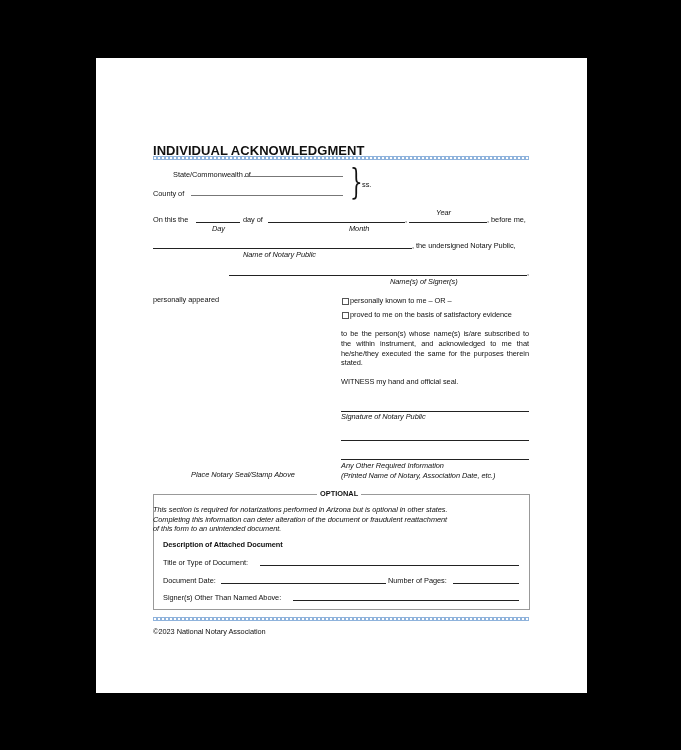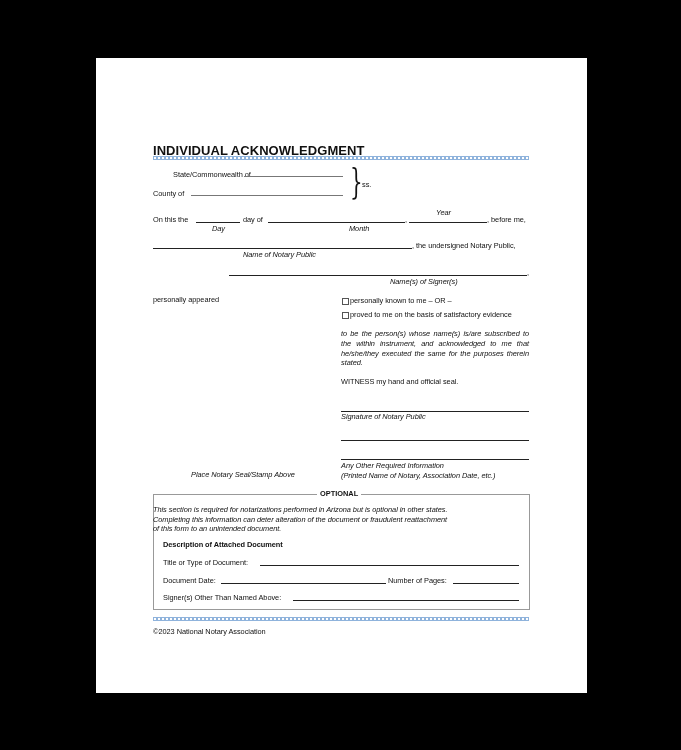--- a/index.html
+++ b/index.html
@@ -77,21 +77,21 @@
   <div class="abs t" style="left:57px; top:210px;margin-top:27px;">personally appeared</div>
   <div class="line" style="left:133px; top:217px; width:298px;"></div>
   <div class="abs t" style="left:431px; top:210px;">,</div>
   <div class="abs t it" style="left:248px; top:219px;margin-left:46px;">Name(s) of Signer(s)</div>
 
   <div class="checkbox" style="left:246px; top:240px;"></div>
   <div class="abs t" style="left:254px; top:238px;">personally known to me – OR –</div>
   <div class="checkbox" style="left:246px; top:254px;"></div>
   <div class="abs t" style="left:254px; top:252px;">proved to me on the basis of satisfactory evidence</div>
 
-  <div class="abs t para" style="left:245px; top:271px; width:188px; line-height:9.8px;font-style:italic;">to be the person(s) whose name(s) is/are subscribed to the within instrument, and acknowledged to me that he/she/they executed the same for the purposes therein stated.</div>
+  <div class="abs t para" style="left:245px; top:271px; width:188px; line-height:9.8px;">to be the person(s) whose name(s) is/are subscribed to the within instrument, and acknowledged to me that he/she/they executed the same for the purposes therein stated.</div>
   <div class="abs t" style="left:245px; top:319px;">WITNESS my hand and official seal.</div>
 
   <div class="line" style="left:245px; top:353px; width:188px;"></div>
   <div class="abs t it center" style="left:245px; top:354px; width:188px;">Signature of Notary Public</div>
   <div class="line" style="left:245px; top:382px; width:188px;"></div>
   <div class="line" style="left:245px; top:401px; width:188px;"></div>
   <div class="abs t it center" style="left:245px; top:403px; width:188px;">Any Other Required Information</div>
   <div class="abs t it center" style="left:245px; top:413px; width:188px;">(Printed Name of Notary, Association Date, etc.)</div>
   <div class="abs t it" style="left:95px; top:412px;">Place Notary Seal/Stamp Above</div>
 

